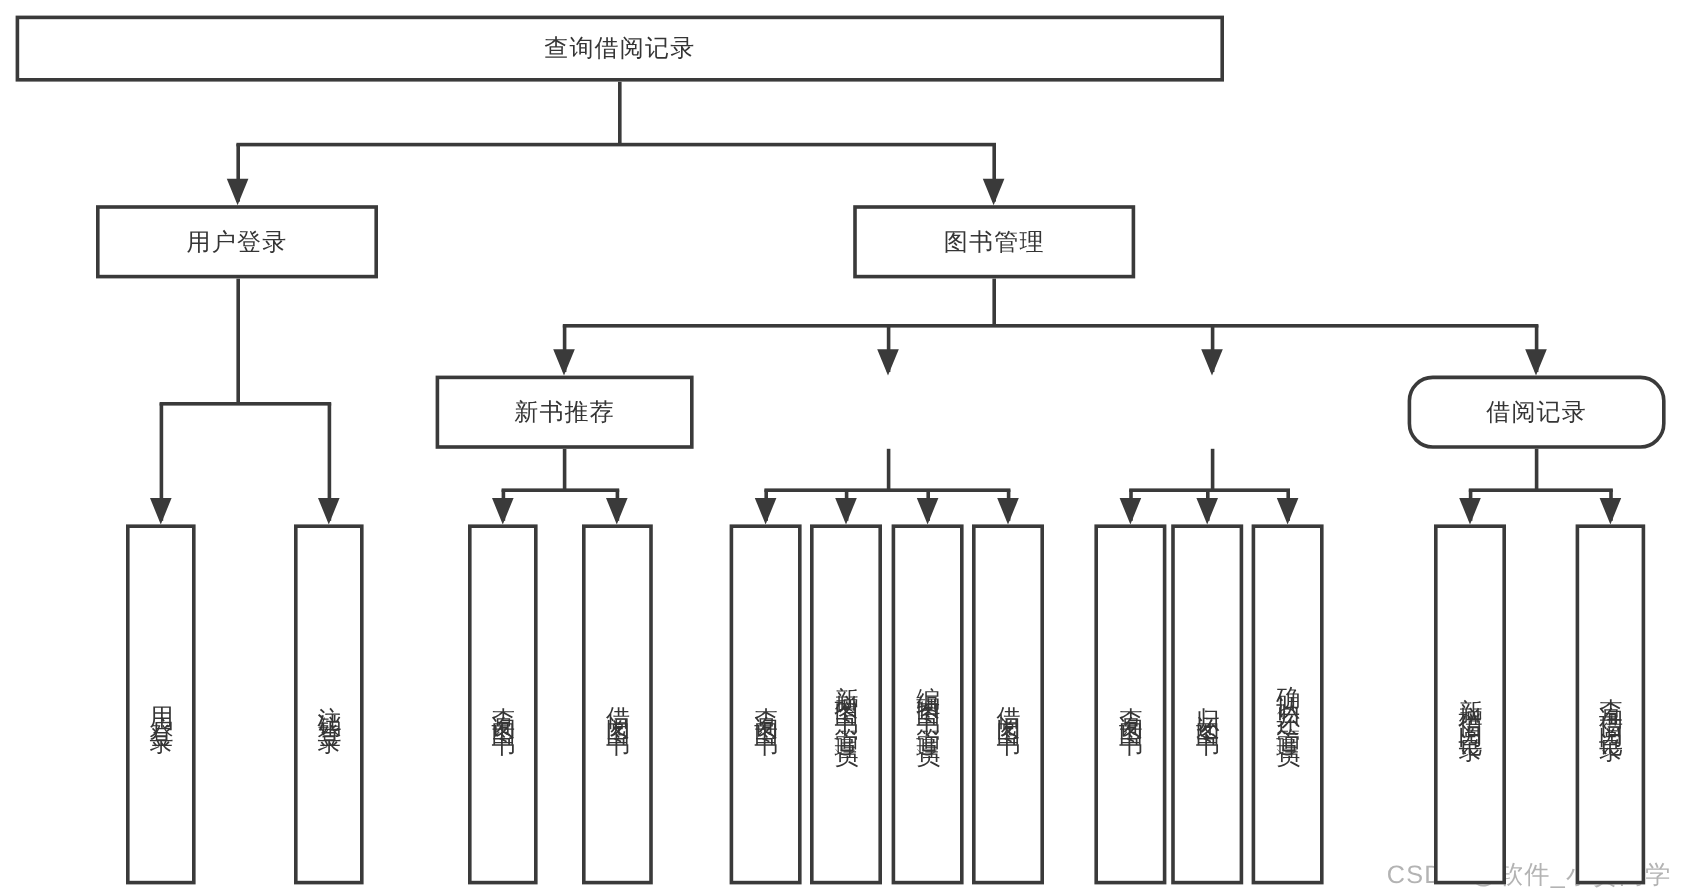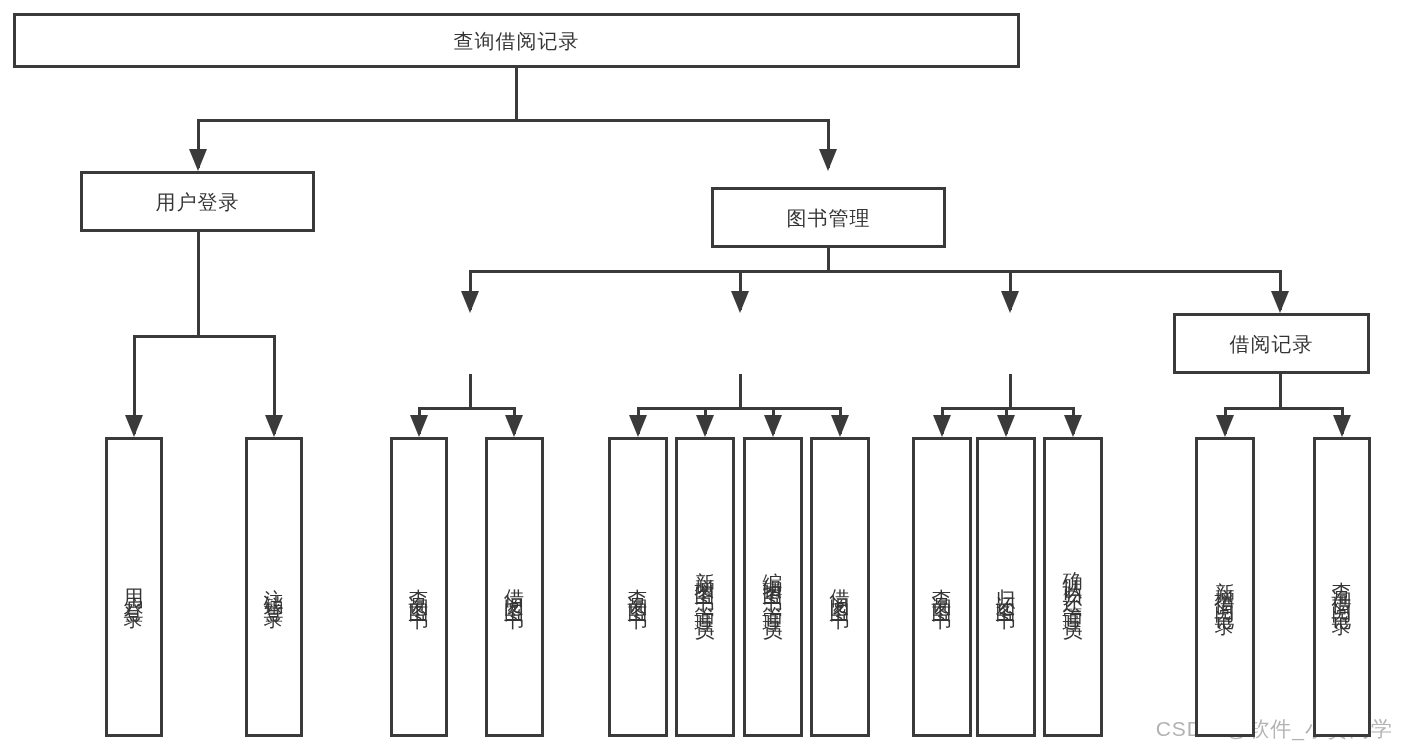--- a/index.html
+++ b/index.html
@@ -110,22 +110,23 @@
     <div class="vline" style="left: 1071.5px; top: 408px; width: 3px; height: 26px;"></div>
     <div class="arrow-down" style="left: 1064px; top: 415px;"></div>
     <div class="vline" style="left: 1278.5px; top: 374px; width: 3px; height: 34px;"></div>
     <div class="hline" style="left: 1223.5px; top: 406.5px; width: 120px; height: 3px;"></div>
     <div class="vline" style="left: 1223.5px; top: 408px; width: 3px; height: 26px;"></div>
     <div class="arrow-down" style="left: 1216px; top: 415px;"></div>
     <div class="vline" style="left: 1340.5px; top: 408px; width: 3px; height: 26px;"></div>
     <div class="arrow-down" style="left: 1333px; top: 415px;"></div>
     <div class="node" style="left: 13px; top: 13px; width: 1007px; height: 55px;">查询借阅记录</div>
     <div class="node" style="left: 80px; top: 171px; width: 235px; height: 61px;">用户登录</div>
-    <div class="node" style="left: 711px; top: 171px; width: 235px; height: 61px; margin-top: 16px;">图书管理</div>
-    <div class="node" style="left: 1173px; top: 313px; width: 197px; height: 61px;">借阅记录</div>
+    <div class="node" style="left: 711px; top: 171px; width: 235px; height: 61px;">图书管理</div>
+    <div class="node" style="left: 363px; top: 313px; width: 215px; height: 61px;">新书推荐</div>
+    <div class="node" style="left: 1173px; top: 313px; width: 215px; height: 61px; border-radius: 21px;">借阅记录</div>
     <div class="node vertical" style="left: 105px; top: 437px; width: 58px; height: 300px;">用户登录</div>
     <div class="node vertical" style="left: 245px; top: 437px; width: 58px; height: 300px;">注销登录</div>
     <div class="node vertical" style="left: 390px; top: 437px; width: 58px; height: 300px;">查询图书</div>
     <div class="node vertical" style="left: 485px; top: 437px; width: 59px; height: 300px;">借阅图书</div>
     <div class="node vertical" style="left: 608px; top: 437px; width: 60px; height: 300px;">查询图书</div>
     <div class="node vertical" style="left: 675px; top: 437px; width: 60px; height: 300px;">新增图书（管理员）</div>
     <div class="node vertical" style="left: 743px; top: 437px; width: 60px; height: 300px;">编辑图书（管理员）</div>
     <div class="node vertical" style="left: 810px; top: 437px; width: 60px; height: 300px;">借阅图书</div>
     <div class="node vertical" style="left: 912px; top: 437px; width: 60px; height: 300px;">查询图书</div>
     <div class="node vertical" style="left: 976px; top: 437px; width: 60px; height: 300px;">归还图书</div>

